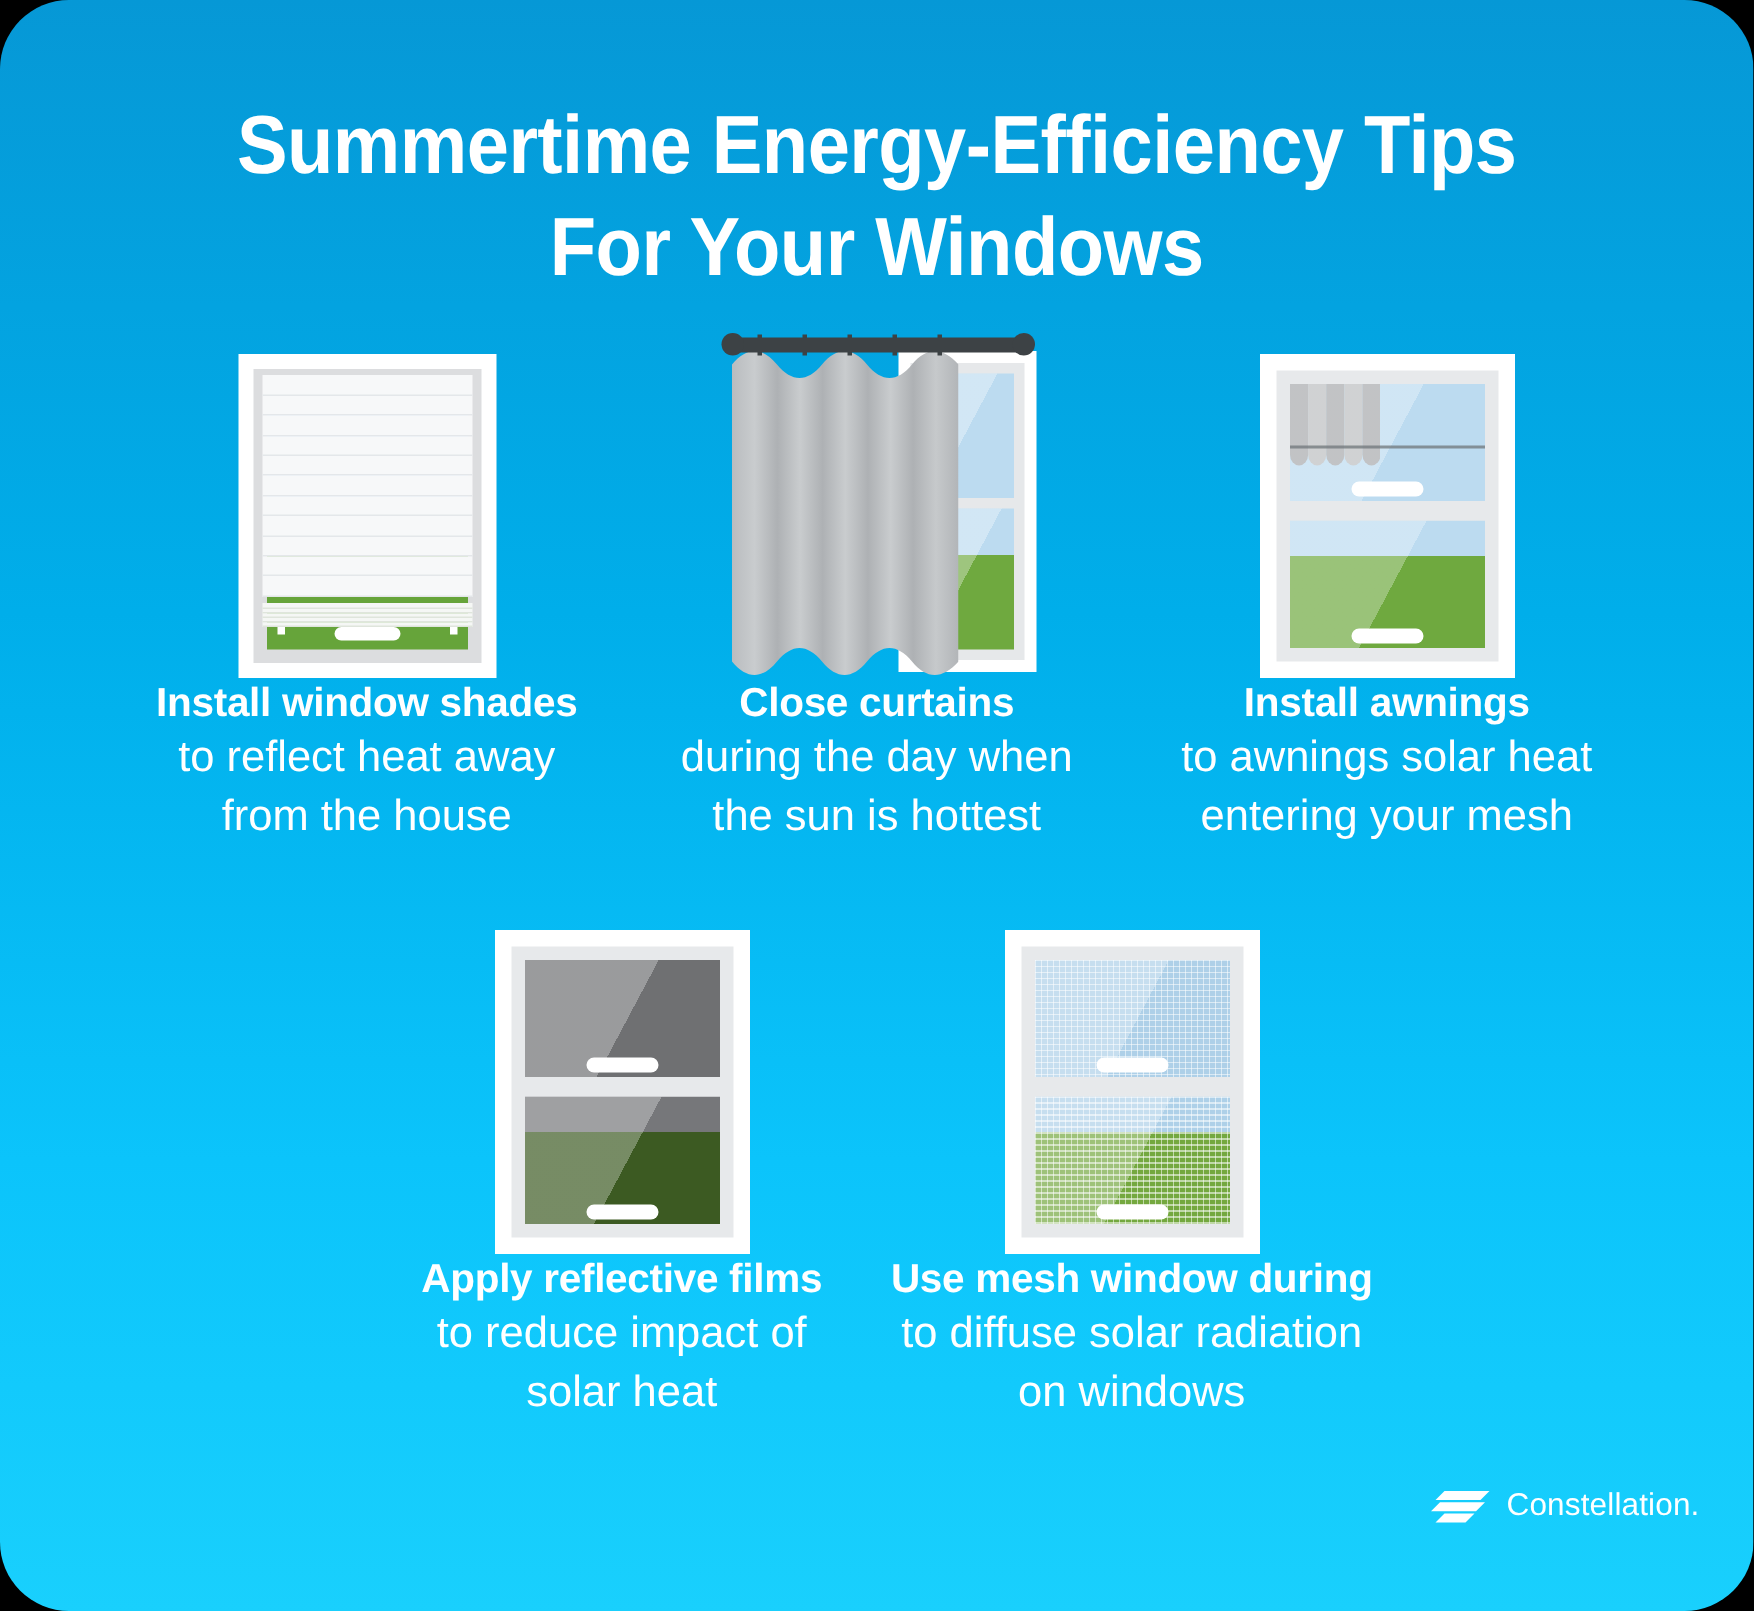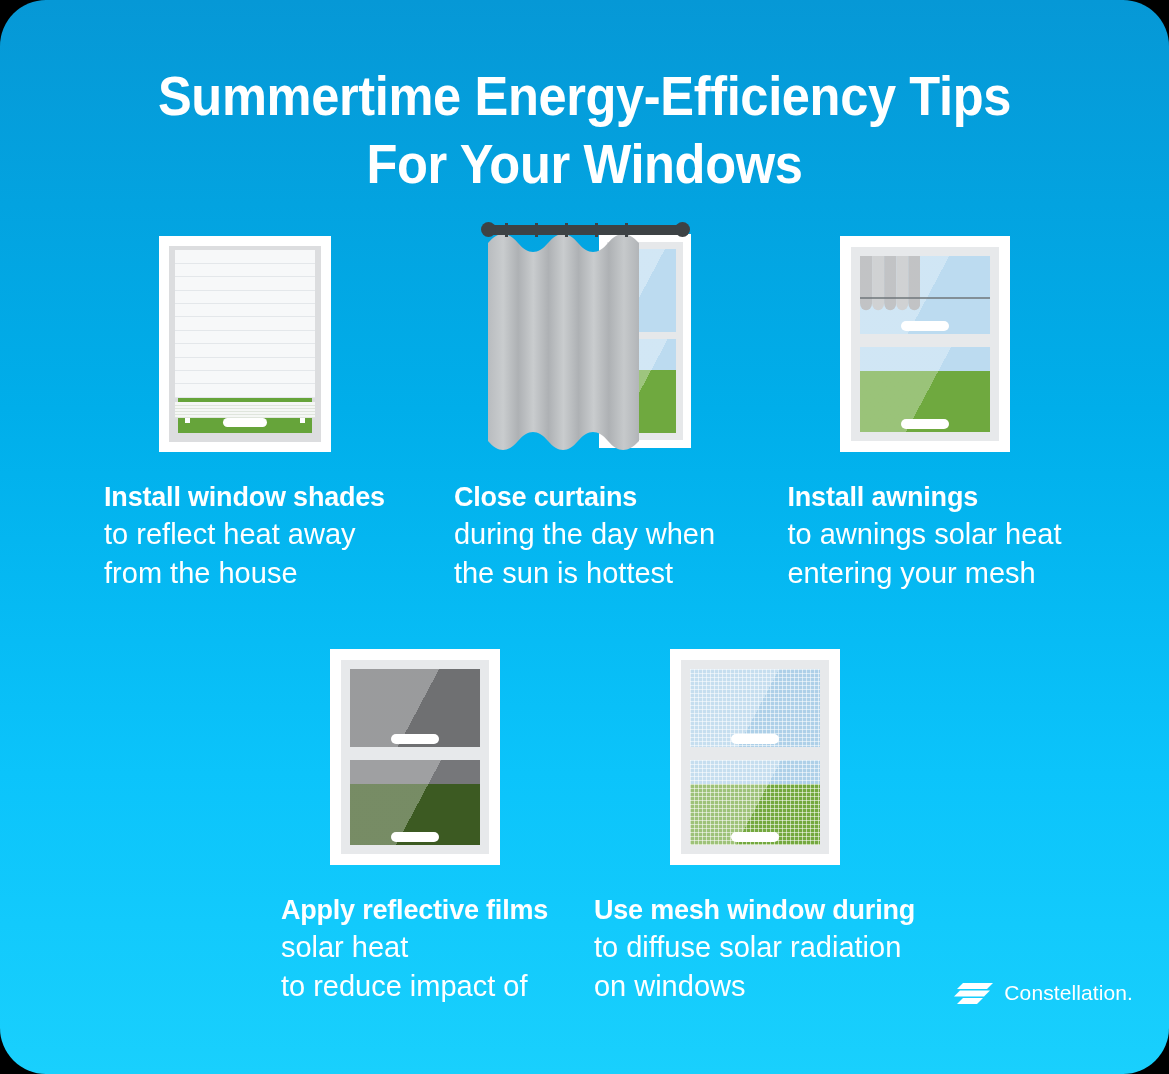--- a/index.html
+++ b/index.html
@@ -54,22 +54,22 @@
     flex-direction: column;
     align-items: center;
   }
   .art-slot {
     height: 232px;
     display: flex;
     align-items: flex-end;
     justify-content: center;
   }
   .caption {
+    text-align: center;
     color: #ffffff;
-    margin-top: 29px;
     line-height: 1.2;
   }
   .cap-head {
     display: block;
     font-family: "Liberation Sans Narrow", "Liberation Sans", sans-serif;
     font-weight: bold;
     font-size: 27px;
     letter-spacing: -0.2px;
   }
   .cap-body {
@@ -288,21 +288,21 @@
       repeating-linear-gradient(to right, rgba(255,255,255,0.55) 0 1px, rgba(255,255,255,0) 1px 4px),
       repeating-linear-gradient(to bottom, rgba(255,255,255,0.55) 0 1px, rgba(255,255,255,0) 1px 4px);
     pointer-events: none;
     z-index: 2;
   }
 
   
   #logo {
     position: absolute;
     right: 36px;
-    bottom: 66px;
+    bottom: 55px;
     display: flex;
     align-items: center;
     gap: 9px;
   }
   #logo-text {
     color: #ffffff;
     font-size: 21px;
     font-weight: 400;
     letter-spacing: 0.1px;
   }
@@ -457,22 +457,22 @@
             <div class="dh-sash lower">
               <div class="dh-glass" style="background:linear-gradient(to bottom,#76777a 0%,#76777a 28%,#3c5a22 28%,#3c5a22 100%);"></div>
               <div class="gloss-diag"></div>
               <div class="dh-handle"></div>
             </div>
           </div>
         </div>
       </div>
       <div class="caption">
         <span class="cap-head">Apply reflective films</span>
+        <span class="cap-body">to reduce impact of</span>
         <span class="cap-body">solar heat</span>
-        <span class="cap-body">to reduce impact of</span>
       </div>
     </div>
 
     <div class="cell">
       <div class="art-slot">
         <div class="dh">
           <div class="dh-body">
             <div class="dh-sash upper">
               <div class="dh-glass" style="background:#aed0e8;"></div>
               <div class="mesh"></div>

